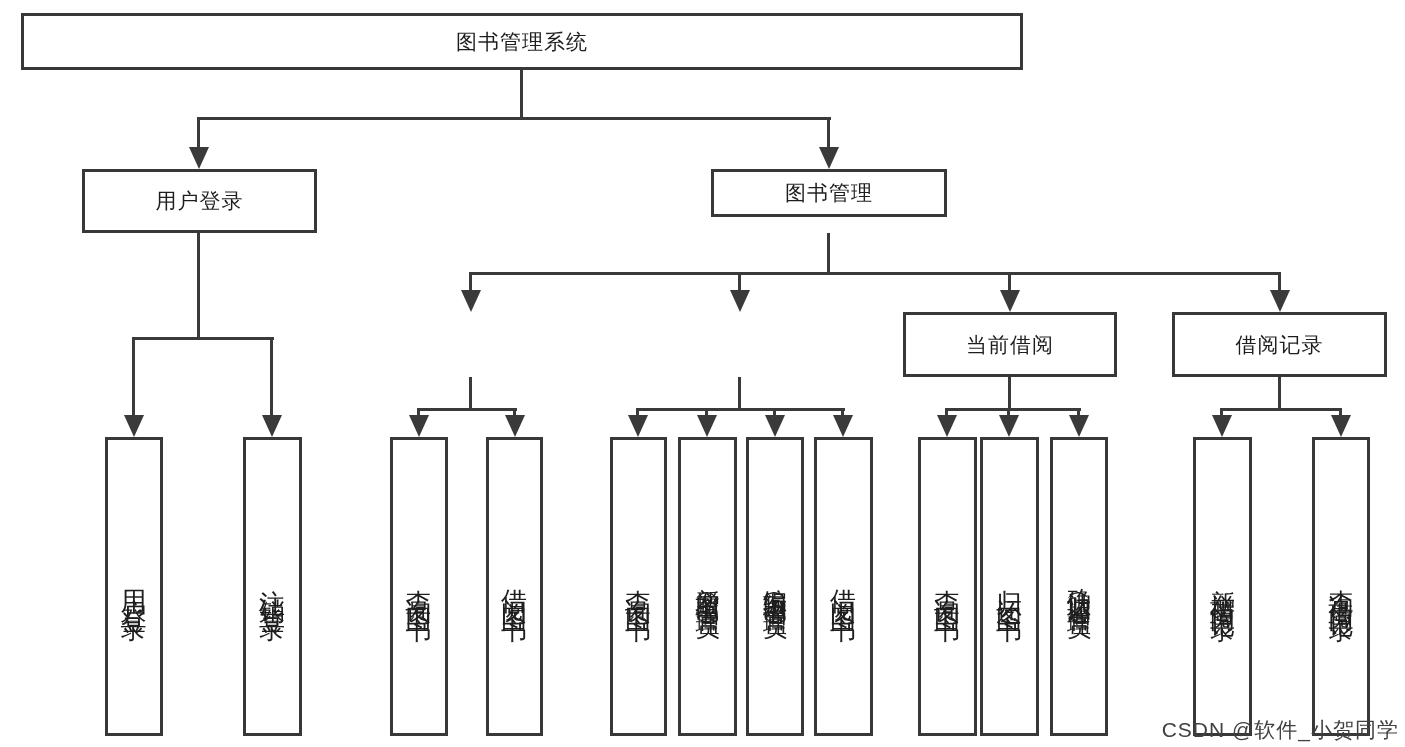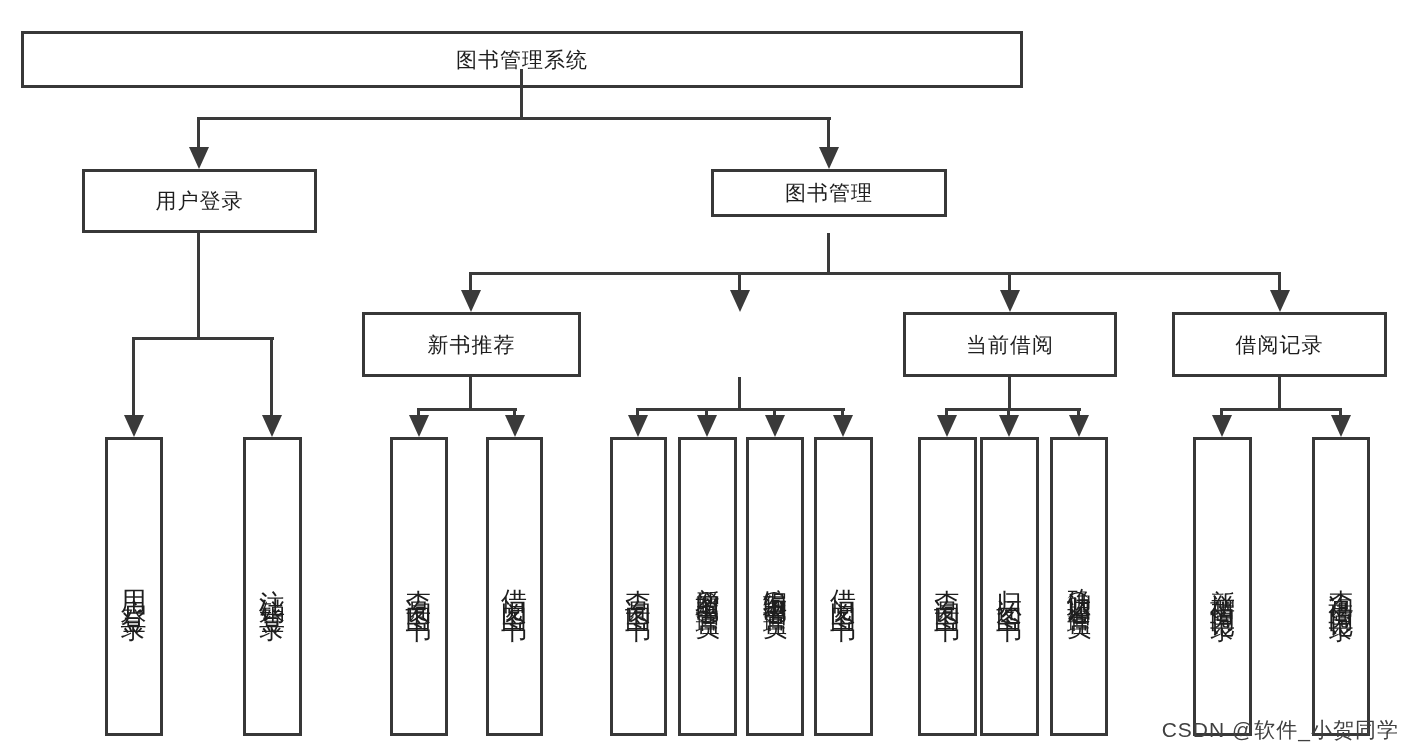--- a/index.html
+++ b/index.html
@@ -53,21 +53,21 @@
     color: #404040;
     letter-spacing: 1px;
     white-space: nowrap;
   }
 </style>
 </head>
 <body>
 
 <div class="stage">
 
-  <div class="box hbox" style="left:21px; top:31px; width:1002px; height:57px;">图书管理系统</div>
+  <div class="box hbox" style="left:21px; top:13px; width:1002px; height:57px;">图书管理系统</div>
 
   <div class="vl" style="left:520px; top:69px;  height:51px;"></div>
   <div class="hl" style="left:197px; top:117px; width:634px;"></div>
   <div class="vl" style="left:197px; top:117px; height:33px;"></div>
   <div class="arr" style="left:189px; top:147px;"></div>
   <div class="vl" style="left:827px; top:117px; height:33px;"></div>
   <div class="arr" style="left:819px; top:147px;"></div>
 
   <div class="box hbox" style="left:82px; top:169px; width:235px; height:64px;">用户登录</div>
   <div class="box hbox" style="left:711px; top:169px; width:236px; height:48px;">图书管理</div>
@@ -83,21 +83,20 @@
   <div class="hl" style="left:469px; top:272px; width:812px;"></div>
   <div class="vl" style="left:469px;  top:272px; height:20px;"></div>
   <div class="arr" style="left:461px;  top:290px;"></div>
   <div class="vl" style="left:738px;  top:272px; height:20px;"></div>
   <div class="arr" style="left:730px;  top:290px;"></div>
   <div class="vl" style="left:1008px; top:272px; height:20px;"></div>
   <div class="arr" style="left:1000px; top:290px;"></div>
   <div class="vl" style="left:1278px; top:272px; height:20px;"></div>
   <div class="arr" style="left:1270px; top:290px;"></div>
 
-  <div class="box hbox" style="left:362px; top:312px; width:219px; height:65px;">新书推荐</div>
   <div class="box hbox" style="left:903px; top:312px; width:214px; height:65px;">当前借阅</div>
   <div class="box hbox" style="left:1172px; top:312px; width:215px; height:65px;text-align:center;">借阅记录</div>
 
   <div class="vl" style="left:469px; top:377px; height:34px;"></div>
   <div class="hl" style="left:417px; top:408px; width:100px;"></div>
   <div class="vl" style="left:417px; top:408px; height:9px;"></div>
   <div class="arr" style="left:409px; top:415px;"></div>
   <div class="vl" style="left:513px; top:408px; height:9px;"></div>
   <div class="arr" style="left:505px; top:415px;"></div>
 

